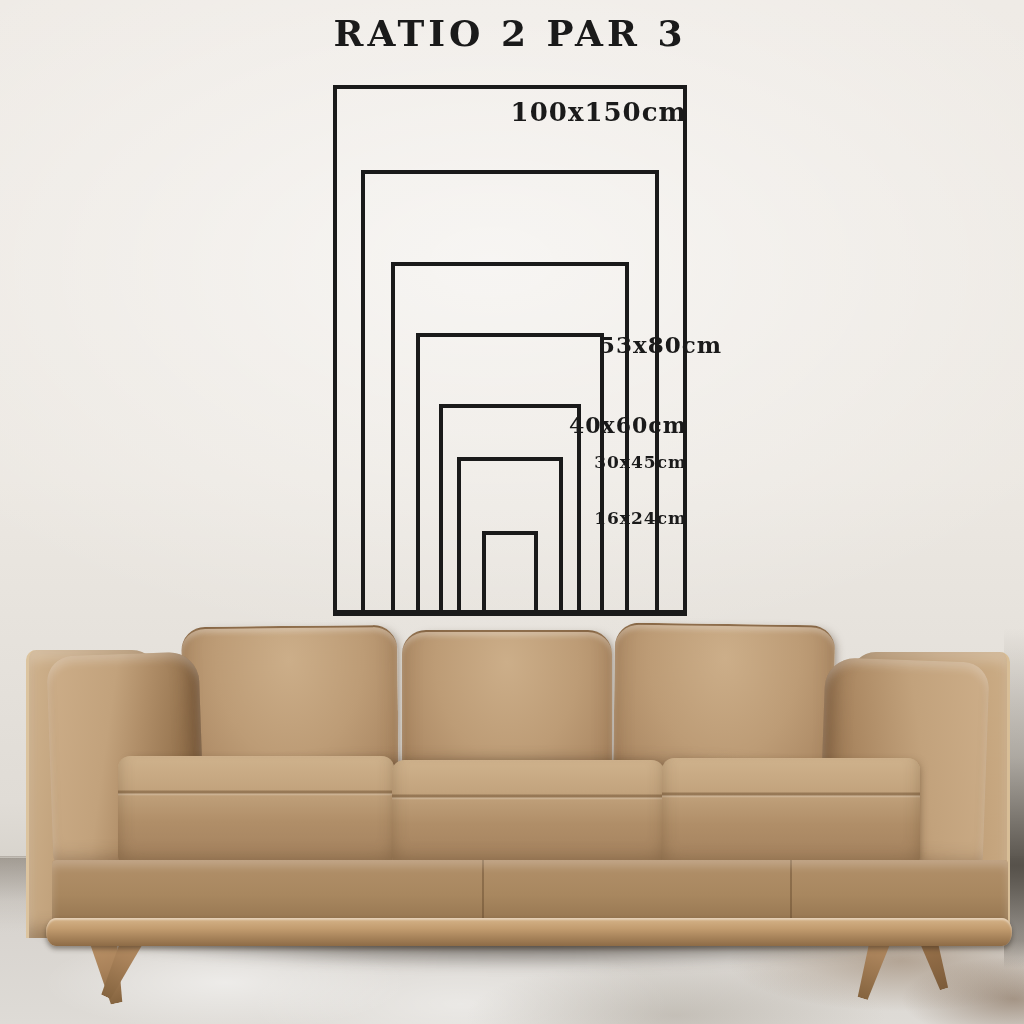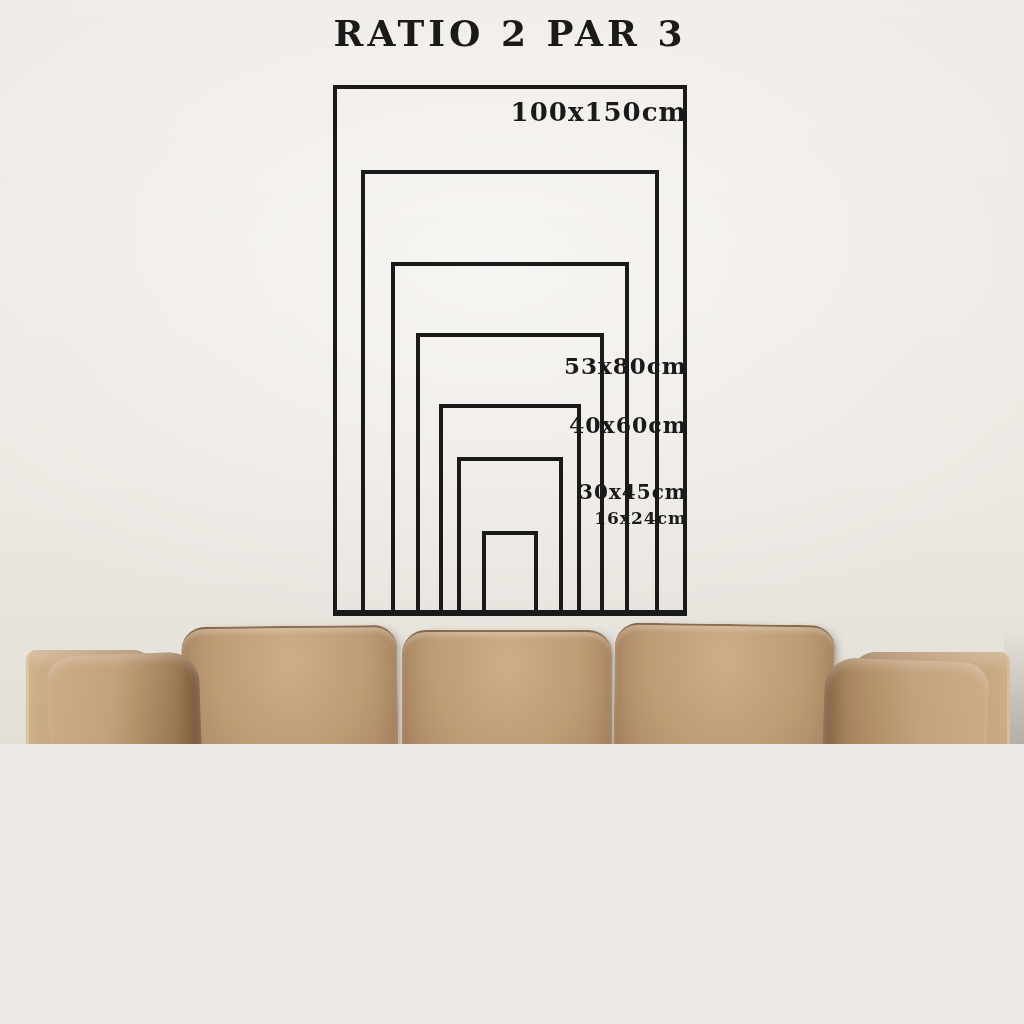--- a/index.html
+++ b/index.html
@@ -2,21 +2,21 @@
 <html style="--line: #1a1a1a; --ink: #1a1a1a;"><head>
 <meta charset="utf-8">
 <style>
   html,body{margin:0;padding:0;}
   body{
     width:1024px;height:1024px;overflow:hidden;position:relative;
     font-family:"DejaVu Serif","Liberation Serif",serif;
     background:#ece8e3;
   }
   *{box-sizing:border-box;}
-  .scene{position:absolute;inset:0;width:1024px;height:744px;overflow:hidden;}
+  .scene{position:absolute;inset:0;width:1024px;height:1024px;overflow:hidden;}
 
   
   .wall{
     position:absolute;left:0;top:0;width:1024px;height:872px;
     background:
       radial-gradient(ellipse 980px 560px at 48% 30%, rgba(255,255,255,.55) 0%, rgba(255,255,255,0) 70%),
       linear-gradient(180deg,#efebe6 0%,#ece8e2 55%,#e0dcd6 92%,#d6d2cb 100%);
   }
   .floor{
     position:absolute;left:0;top:858px;width:1024px;height:166px;
@@ -155,25 +155,25 @@
   <div class="corner-shade"></div>
 
   <div class="chart-title">RATIO 2 PAR 3</div>
 
   <div class="size-chart">
       <div class="size-rect" style="width: 354px; height: 531px; left: 0px; bottom: 0px;"></div>
       <div class="size-label" style="top: 13px; font-size: 26px;">100x150cm</div>
       <div class="size-rect" style="width: 297.36px; height: 446.04px; left: 28.32px; bottom: 0px;"></div>
       <div class="size-rect" style="width: 237.18px; height: 354px; left: 58.41px; bottom: 0px;"></div>
       <div class="size-rect" style="width: 187.62px; height: 283.2px; left: 83.19px; bottom: 0px;"></div>
-      <div class="size-label" style="top: 268px; font-size: 23px;">53x80cm</div>
+      <div class="size-label" style="top: 247px; font-size: 23px; margin-left: 35px;">53x80cm</div>
       <div class="size-rect" style="width: 141.6px; height: 212.4px; left: 106.2px; bottom: 0px;"></div>
       <div class="size-label" style="top: 327.6px; font-size: 22px;">40x60cm</div>
       <div class="size-rect" style="width: 106.2px; height: 159.3px; left: 123.9px; bottom: 0px;"></div>
-      <div class="size-label" style="top: 396px; font-size: 20px; padding-left: 42px;">30x45cm</div>
+      <div class="size-label" style="top: 368px; font-size: 17px; padding-left: 42px;">30x45cm</div>
       <div class="size-rect" style="width: 56.64px; height: 84.96px; left: 148.68px; bottom: 0px;"></div>
       <div class="size-label" style="top: 424.04px; font-size: 17px;">16x24cm</div>
     </div>
 
   <div class="sofa">
     <div class="under-shadow"></div>
     <div class="leg leg-l1"></div>
     <div class="leg leg-l2"></div>
     <div class="leg leg-r2"></div>
     <div class="leg leg-r1"></div>

